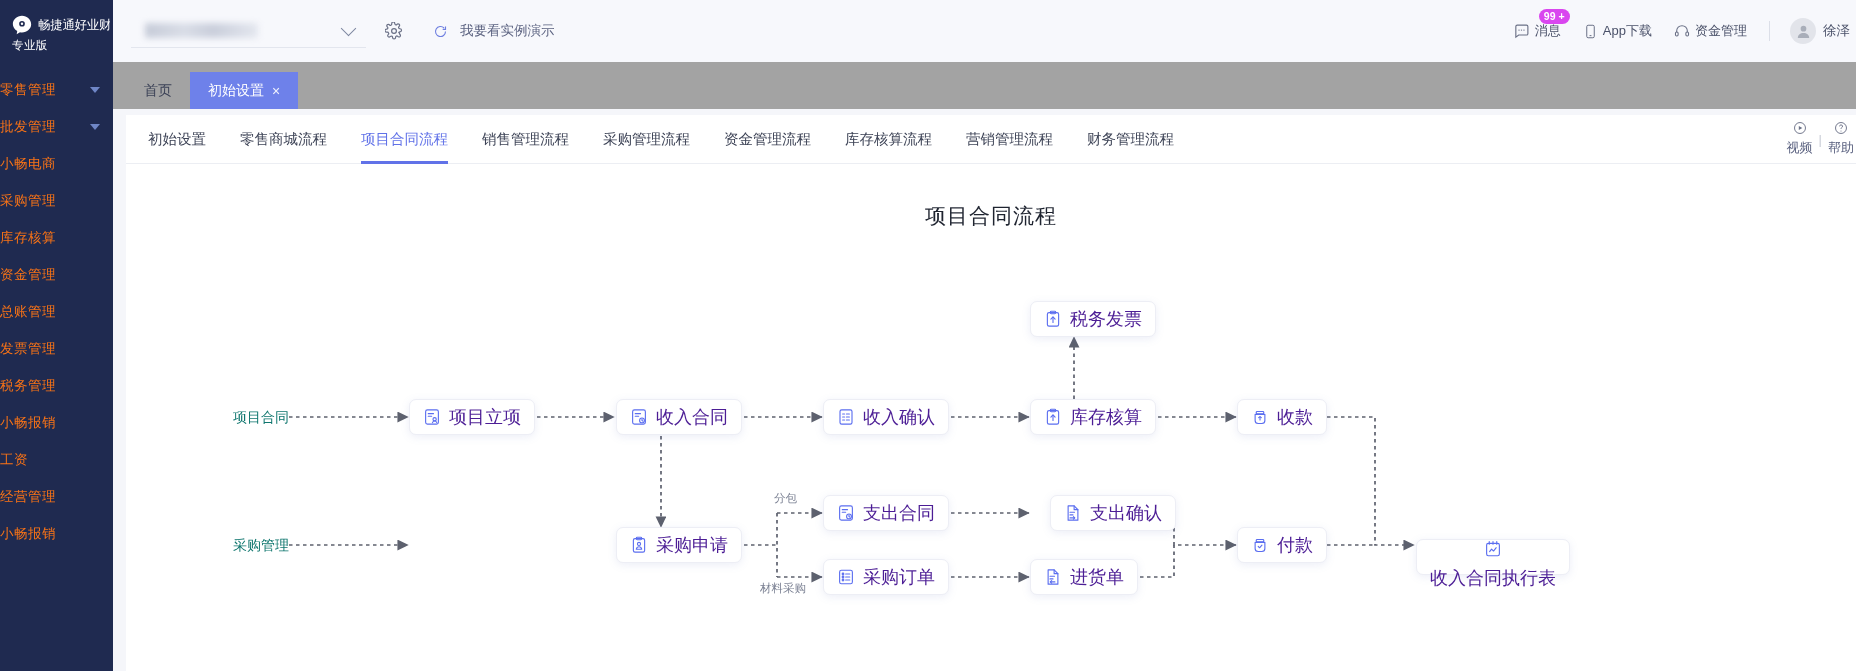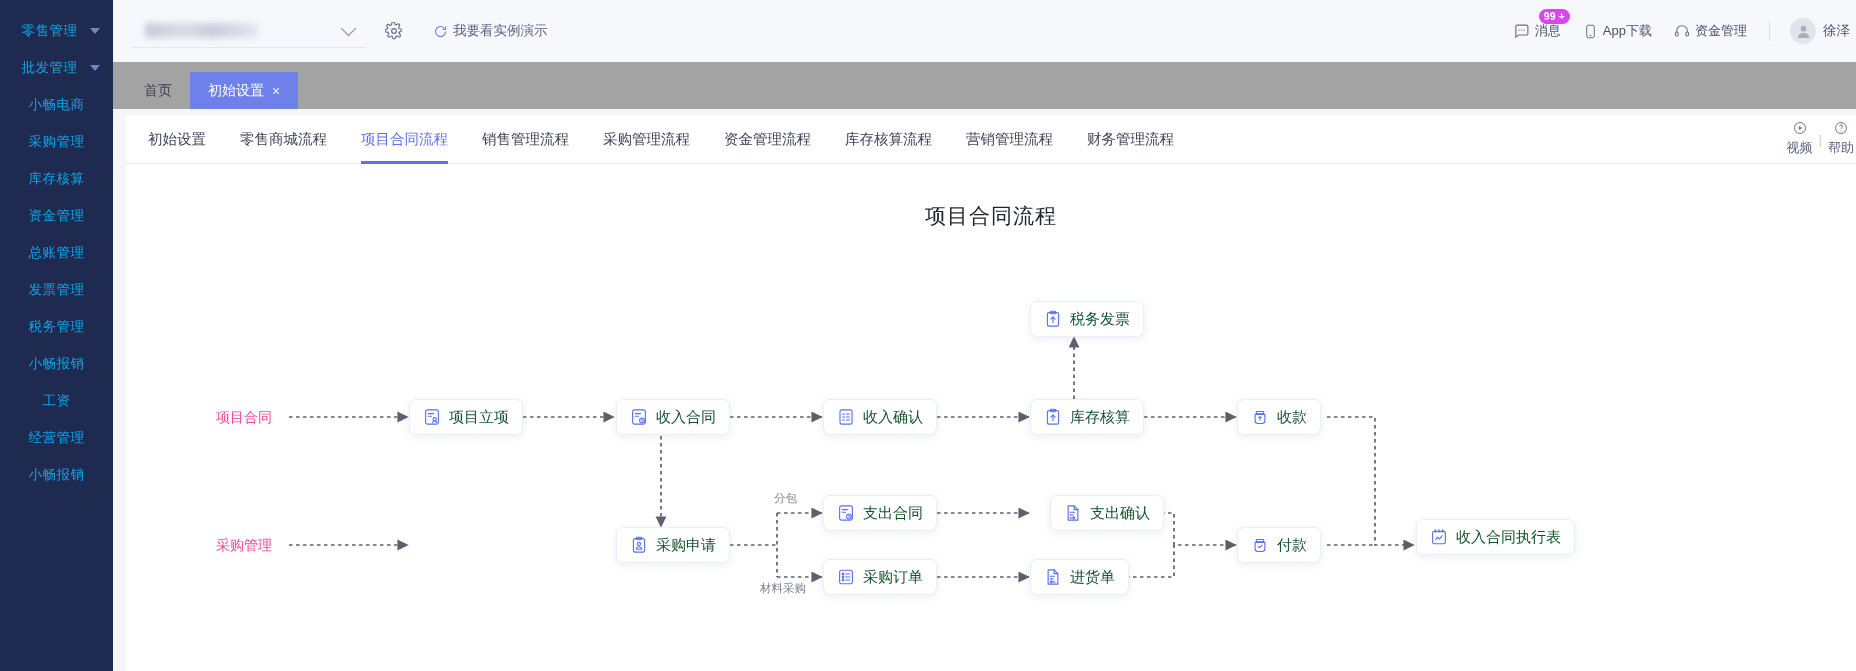--- a/index.html
+++ b/index.html
@@ -23,22 +23,22 @@
   .logo-mark svg { display: block; }
   .logo-text {
     color: #ffffff; font-size: 12.5px; letter-spacing: -0.3px; white-space: nowrap;
     overflow: hidden; width: 72px;
   }
   .logo-sub {
     color: #ffffff; font-size: 11.5px; padding-left: 12px; margin-top: 2px; letter-spacing: 0.4px;
   }
   .side-menu { margin-top: 12px; }
   .side-item {
-    height: 37px; display: flex; align-items: center; justify-content: center;
-    color: #0ea5e9; font-size: 13.5px; cursor: pointer; letter-spacing: 0.5px;
+    height: 37px; display: flex; align-items: center; justify-content: flex-start;
+    color: #f97316; font-size: 13.5px; cursor: pointer; letter-spacing: 0.5px;
     position: relative;
   }
   .side-item .caret {
     position: absolute; right: 13px; top: 50%; transform: translateY(-50%);
     width: 0; height: 0; border-left: 5px solid transparent; border-right: 5px solid transparent;
     border-top: 6px solid #6f86c6;
   }
   .side-item.has-caret { padding-right: 14px; }
 
   
@@ -58,21 +58,21 @@
     background: linear-gradient(90deg,#c6cbd8 0%, #d9dde7 35%, #c9cedb 60%, #e4e7ef 100%);
     filter: blur(3px); border-radius: 2px;
   }
   .chev-down {
     position: absolute; right: 12px; top: 9px; width: 11px; height: 11px;
     border-right: 1.6px solid #7d87a0; border-bottom: 1.6px solid #7d87a0;
     transform: rotate(45deg);
   }
   .gear { margin-left: 19px; width: 18px; height: 18px; cursor: pointer; }
   .demo-link {
-    display: flex; align-items: center; gap: 5px; margin-left: 30px;
+    display: flex; align-items: center; gap: 12px; margin-left: 30px;
     color: #5b6280; font-size: 13.5px; cursor: pointer;
   }
   .topbar-right {
     margin-left: auto; display: flex; align-items: center; gap: 0; padding-right: 6px;
   }
   .tb-item {
     display: flex; align-items: center; gap: 5px; color: #4a5169; font-size: 13px;
     margin-left: 22px; position: relative; cursor: pointer; white-space: nowrap;
   }
   .badge {
@@ -125,39 +125,52 @@
 
   .flow-title {
     text-align: center; font-size: 21px; color: #1f2430; margin-top: 38px; letter-spacing: 1px;
   }
 
   
   .canvas { position: absolute; left: 0; top: 0; width: 1743px; height: 620px; }
   .canvas svg.edges { position: absolute; left: 0; top: 0; width: 1743px; height: 620px; }
 
   .rowlabel {
-    position: absolute; font-size: 14px; color: #ec4899; white-space: nowrap;
+    position: absolute; font-size: 14px; color: #0f766e; white-space: nowrap; margin-left: 17px;
   }
   .node {
     position: absolute; height: 36px; background: #ffffff; border: 1px solid #edeef5;
     border-radius: 7px; display: flex; align-items: center; padding: 0 13px; gap: 8px;
     box-shadow: 0 2px 8px rgba(110,120,190,0.13); cursor: pointer; white-space: nowrap;
   }
-  .node .lbl { font-size: 15px; color: #14532d; font-family: Liberation Mono, monospace; }
+  .node .lbl { font-size: 18px; color: #4c1d95; font-family: Liberation Mono, monospace; }
   .node .ico { width: 18px; height: 18px; flex: 0 0 18px; display: block; }
   .edge-label {
     position: absolute; font-size: 11.5px; color: #7b8193; white-space: nowrap;
   }
 </style>
 </head>
 <body>
 
 <div class="app">
 
   <div class="sidebar">
+    <div class="logo-wrap">
+      <div class="logo-row">
+        <span class="logo-mark">
+          <svg width="22" height="22" viewBox="0 0 24 24">
+            <path d="M12 2 C6.5 2 2 6 2 11 c0 3.2 1.9 6 4.8 7.6 l-.6 3.4 3.6-2 a12 12 0 0 0 2.2.2 c5.5 0 10-4 10-9 S17.5 2 12 2 z" fill="#ffffff"></path>
+            <circle cx="12" cy="10.6" r="3.1" fill="#1f2a50"></circle>
+            <circle cx="12" cy="10.6" r="1.3" fill="#ffffff"></circle>
+          </svg>
+        </span>
+        <span class="logo-text">畅捷通好业财</span>
+      </div>
+      <div class="logo-sub">专业版</div>
+    </div>
     <div class="side-menu" id="sidebar-menu">
         <div class="side-item has-caret">
           <span>零售管理</span>
           <span class="caret"></span>
         </div>
         <div class="side-item has-caret">
           <span>批发管理</span>
           <span class="caret"></span>
         </div>
         <div class="side-item">
@@ -399,21 +412,21 @@
             </div>
             <div class="node" style="left: 1111px; top: 284px;">
               <svg class="ico" viewBox="0 0 24 24" fill="none" stroke="#5b6ef0" stroke-width="1.5" stroke-linecap="round" stroke-linejoin="round">
                 <path d="M5.5 8.5h13v8.2a4 4 0 0 1-4 4h-5a4 4 0 0 1-4-4z"></path>
                 <rect x="7" y="4.6" width="10" height="3.2" rx="1.2"></rect>
                 <path d="M12 11.8v4.2"></path>
                 <path d="M10.2 12.8L12 11.6l1.8 1.2"></path>
               </svg>
               <span class="lbl">收款</span>
             </div>
-            <div class="node" style="left: 1290px; top: 404px;">
+            <div class="node" style="left: 1290px; top: 424px; flex-direction: column;">
               <svg class="ico" viewBox="0 0 24 24" fill="none" stroke="#5b6ef0" stroke-width="1.5" stroke-linecap="round" stroke-linejoin="round">
                 <rect x="3.5" y="4.5" width="17" height="16.5" rx="2.2"></rect>
                 <line x1="7" y1="2.2" x2="7" y2="5.6"></line>
                 <line x1="12" y1="2.2" x2="12" y2="5.6"></line>
                 <line x1="17" y1="2.2" x2="17" y2="5.6"></line>
                 <path d="M7.5 15.5l2.6-3.4 2.6 2.6 3.6-4.4"></path>
               </svg>
               <span class="lbl">收入合同执行表</span>
             </div>
             <div class="node" style="left: 490px; top: 412px; align-items: center;">

